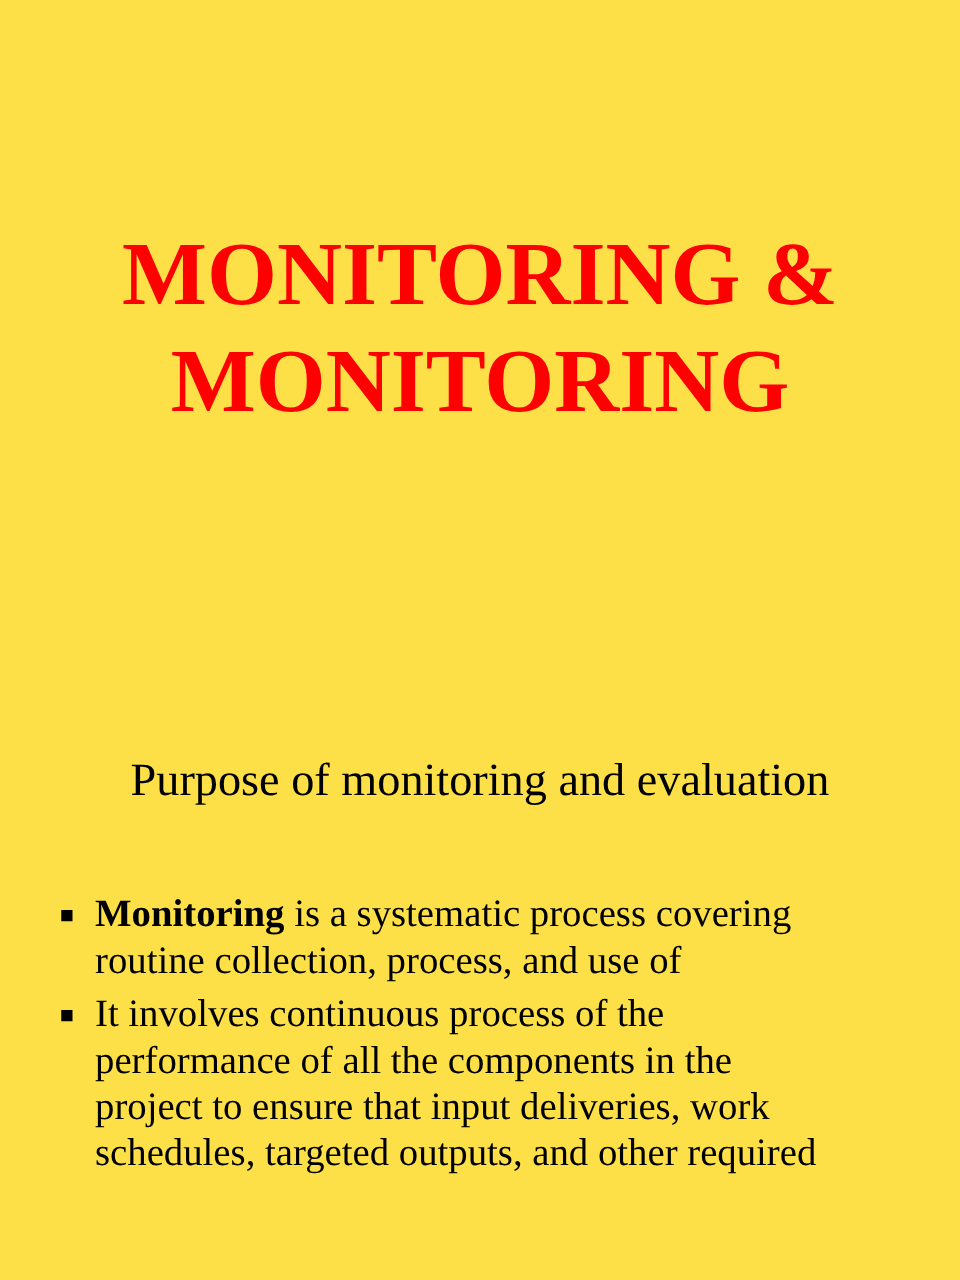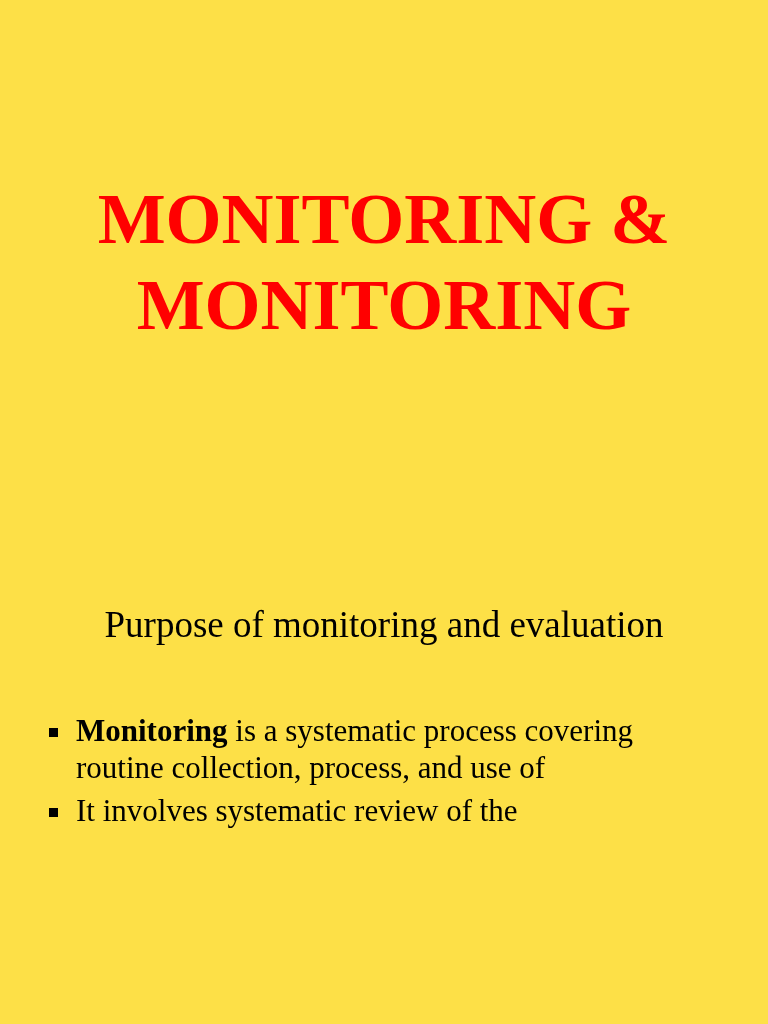--- a/index.html
+++ b/index.html
@@ -94,18 +94,21 @@
     <li class="bullet">
       <span class="bullet-marker"></span>
       <span class="bullet-text">
         <span class="line"><b>Monitoring</b><span> is a systematic process covering</span></span>
         <span class="line">routine collection, process, and use of</span>
       </span>
     </li>
     <li class="bullet">
       <span class="bullet-marker"></span>
       <span class="bullet-text">
-        <span class="line">It involves systematic review of the</span>
+        <span class="line">It involves continuous process of the</span>
+        <span class="line">performance of all the components in the</span>
+        <span class="line">project to ensure that input deliveries, work</span>
+        <span class="line">schedules, targeted outputs, and other required</span>
       </span>
     </li>
   </ul>
 
 </div>
 
 </body></html>

